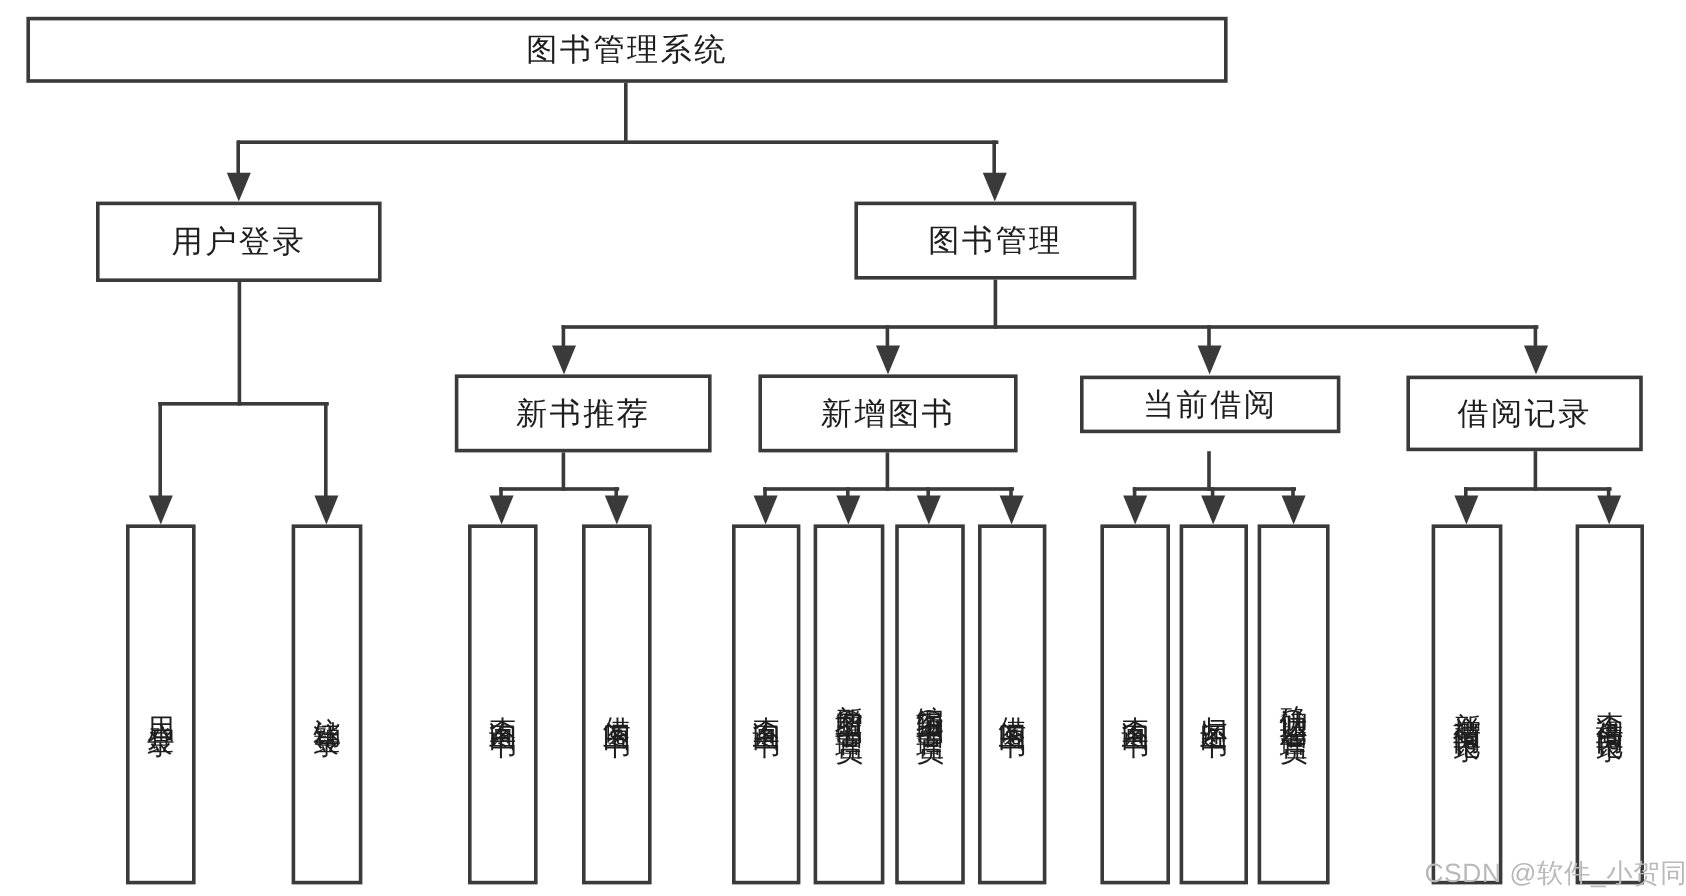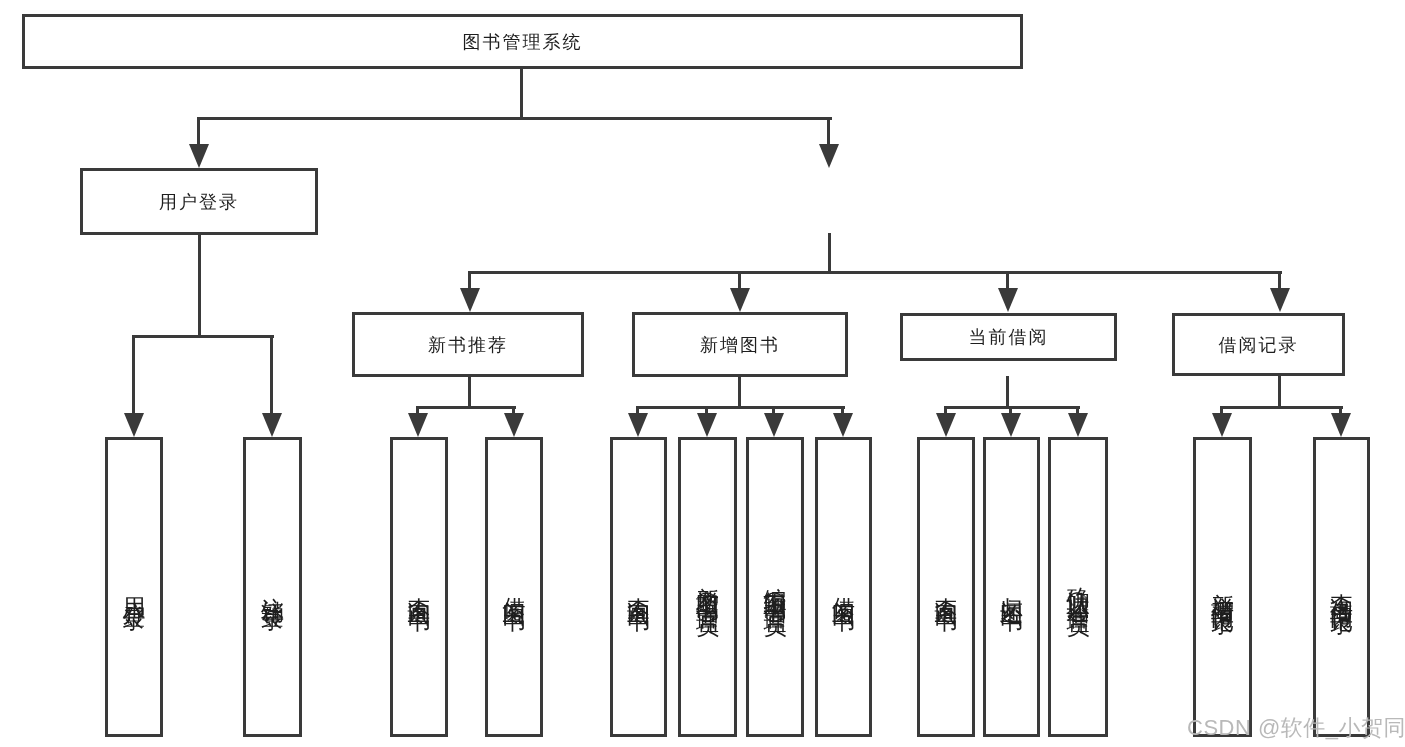--- a/index.html
+++ b/index.html
@@ -13,21 +13,21 @@
     position:relative;width:1405px;height:747px;background:var(--bg);
     font-family:"Liberation Sans","DejaVu Sans",sans-serif;
     overflow:hidden;
   }
   .box{
     position:absolute;box-sizing:border-box;background:#fff;
     border:3px solid var(--line);
     display:flex;align-items:center;justify-content:center;
     color:var(--text);
   }
-  .hbox{font-size:18px;letter-spacing:2px;}
+  .hbox{font-size:26px;letter-spacing:2px;}
   .vbox{
     top:437px;height:300px;
     writing-mode:vertical-rl;text-orientation:mixed;
     font-size:23px;letter-spacing:4px;line-height:1;
   }
   .lv{position:absolute;width:3px;background:var(--line);}
   .lh{position:absolute;height:3px;background:var(--line);}
   .arrow{position:absolute;width:20px;}
   .arrow::before{
     content:"";position:absolute;left:8px;top:0;width:3px;
@@ -54,43 +54,46 @@
   </div>
 
   <div class="lv" style="left:520px;top:69px;height:50px"></div>
   <div class="lh" style="left:198px;top:117px;width:634px"></div>
   <div class="arrow" style="left:189px;top:117px;height:51px"></div>
   <div class="arrow" style="left:819px;top:117px;height:51px"></div>
 
   <div class="box hbox" style="left:80px;top:168px;width:238px;height:67px">
     <span>用户登录</span>
   </div>
+  <div class="box hbox" style="left:712px;top:168px;width:235px;height:65px">
+    <span>图书管理</span>
+  </div>
 
   <div class="lv" style="left:198px;top:235px;height:103px"></div>
   <div class="lh" style="left:132px;top:335px;width:142px"></div>
   <div class="arrow" style="left:124px;top:335px;height:102px"></div>
   <div class="arrow" style="left:262px;top:335px;height:102px"></div>
 
   <div class="lv" style="left:828px;top:233px;height:41px"></div>
   <div class="lh" style="left:468px;top:271px;width:814px"></div>
   <div class="arrow" style="left:460px;top:271px;height:41px"></div>
   <div class="arrow" style="left:730px;top:271px;height:41px"></div>
   <div class="arrow" style="left:998px;top:271px;height:41px"></div>
   <div class="arrow" style="left:1270px;top:271px;height:41px"></div>
 
-  <div class="box hbox" style="left:352px;top:312px;width:232px;height:65px">
+  <div class="box hbox" style="left:379px;top:312px;width:214px;height:65px">
     <span>新书推荐</span>
   </div>
   <div class="box hbox" style="left:632px;top:312px;width:216px;height:65px">
     <span>新增图书</span>
   </div>
   <div class="box hbox" style="left:900px;top:313px;width:217px;height:48px">
     <span>当前借阅</span>
   </div>
-  <div class="box hbox" style="left:1172px;top:313px;width:173px;height:63px">
+  <div class="box hbox" style="left:1172px;top:313px;width:197px;height:63px">
     <span>借阅记录</span>
   </div>
 
   <div class="lv" style="left:468px;top:377px;height:32px"></div>
   <div class="lh" style="left:416px;top:406px;width:100px"></div>
   <div class="arrow" style="left:408px;top:406px;height:31px"></div>
   <div class="arrow" style="left:504px;top:406px;height:31px"></div>
 
   <div class="lv" style="left:738px;top:377px;height:32px"></div>
   <div class="lh" style="left:636px;top:406px;width:209px"></div>

